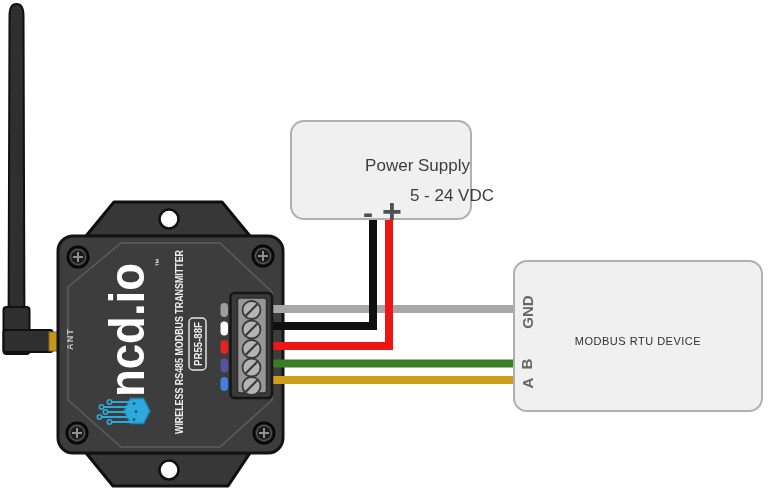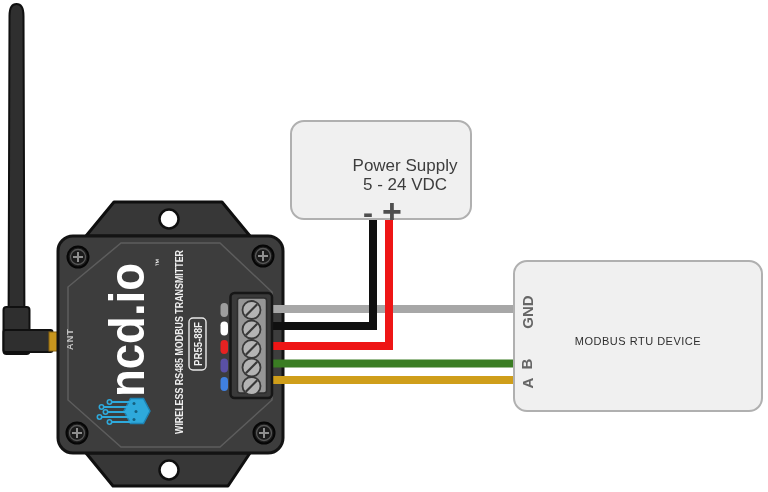--- a/index.html
+++ b/index.html
@@ -20,29 +20,28 @@
     border: 2px solid #b0b0b0;
     border-radius: 14px;
     box-sizing: border-box;
   }
   #power-box { left: 290px; top: 120px; width: 182px; height: 100px; }
   #modbus-box { left: 513px; top: 260px; width: 250px; height: 152px; }
 
   .ps-line {
     position: absolute;
     left: 0; width: 100%;
-    text-align: center;
+    text-align: right;
     color: #3d3d3d;
     font-size: 17px;
     line-height: 19px;
     white-space: nowrap;
-    margin-left: 24px;
   }
   #ps-line1 { top: 34px; }
-  #ps-line2 { top: 53px; }
+  #ps-line2 { top: 64px; padding-left: 24px; }
 
   .term-sign {
     position: absolute;
     color: #4f4f4f;
     font-weight: bold;
     transform: translate(-50%, -50%);
     line-height: 1;
   }
   #ps-minus { left: 76px; top: 91px; font-size: 30px; }
   #ps-plus  { left: 100px; top: 89px; font-size: 34px; }

